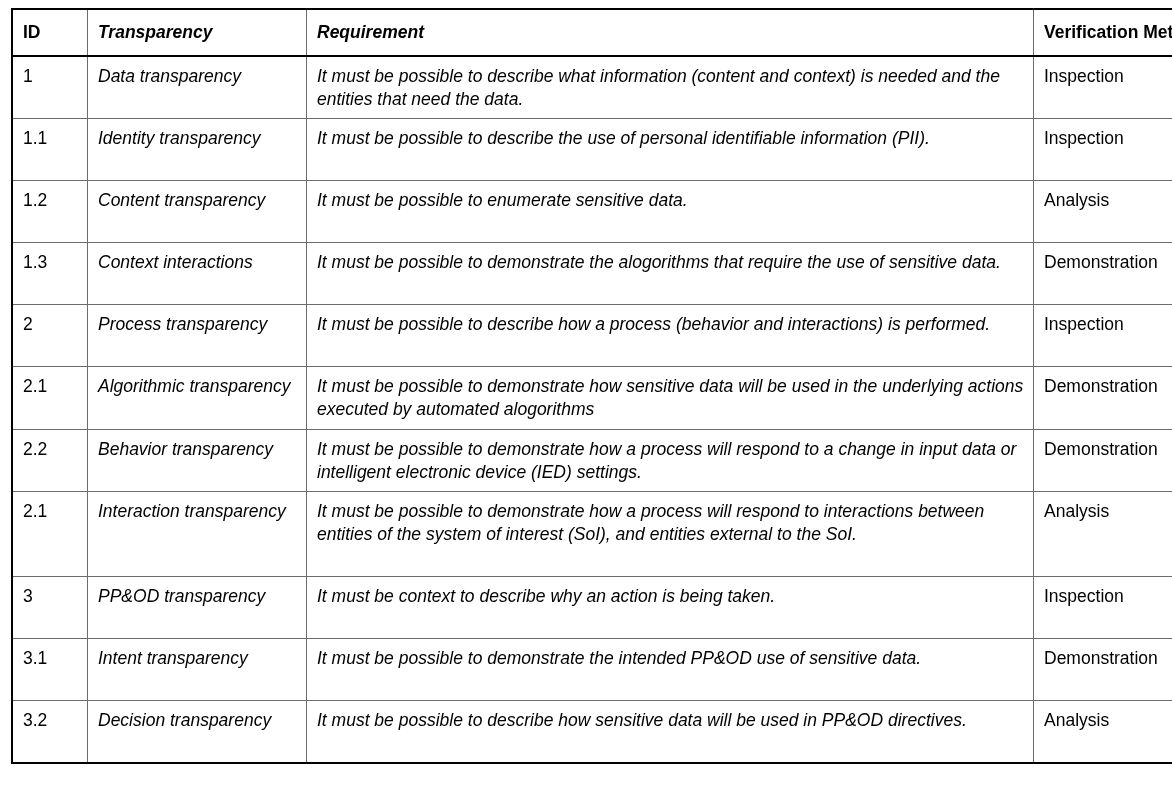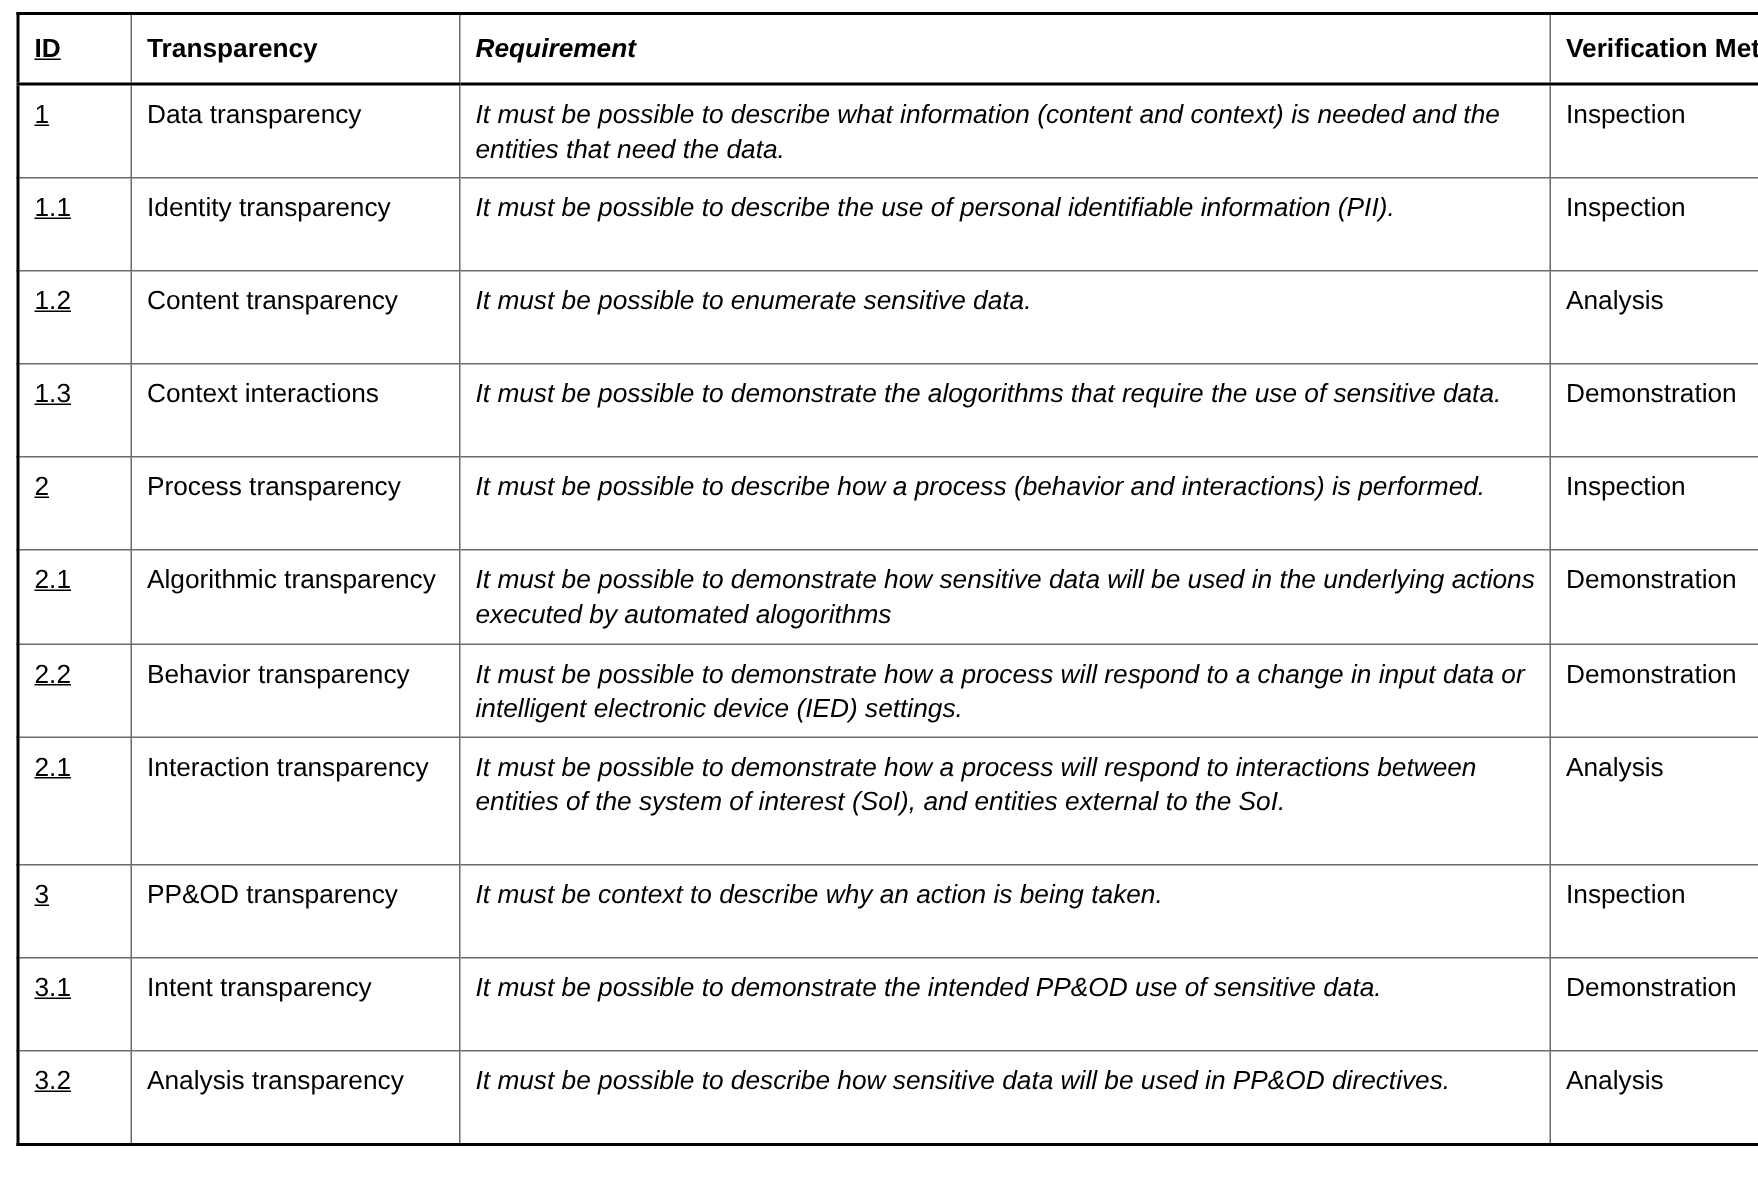--- a/index.html
+++ b/index.html
@@ -59,22 +59,22 @@
     border-left: none;
   }
   table.req-table thead th.col-ver,
   table.req-table tbody td.col-ver {
     border-right: none;
   }
   table.req-table tbody tr:last-child td {
     border-bottom: none;
   }
   
-  .col-id   { width: 55px; text-decoration: underline; }
-  .col-tr   { width: 199px; }
+  .col-id   { width: 55px; }
+  .col-tr   { width: 199px; font-style: italic; }
   .col-req  { width: 707px; font-style: italic; }
   .col-ver  { width: 184px; }
 
   
   tbody tr { height: 62px; }
   tbody tr.tall { height: 85px; }
 </style>
 </head>
 <body>
 
@@ -144,19 +144,19 @@
           <td class="col-ver">Inspection</td>
         </tr>
         <tr>
           <td class="col-id">3.1</td>
           <td class="col-tr">Intent transparency</td>
           <td class="col-req">It must be possible to demonstrate the intended PP&amp;OD use of sensitive data.</td>
           <td class="col-ver">Demonstration</td>
         </tr>
         <tr>
           <td class="col-id">3.2</td>
-          <td class="col-tr">Analysis transparency</td>
+          <td class="col-tr">Decision transparency</td>
           <td class="col-req">It must be possible to describe how sensitive data will be used in PP&amp;OD directives.</td>
           <td class="col-ver">Analysis</td>
         </tr>
       </tbody>
   </table>
 </div>
 
 </body></html>

